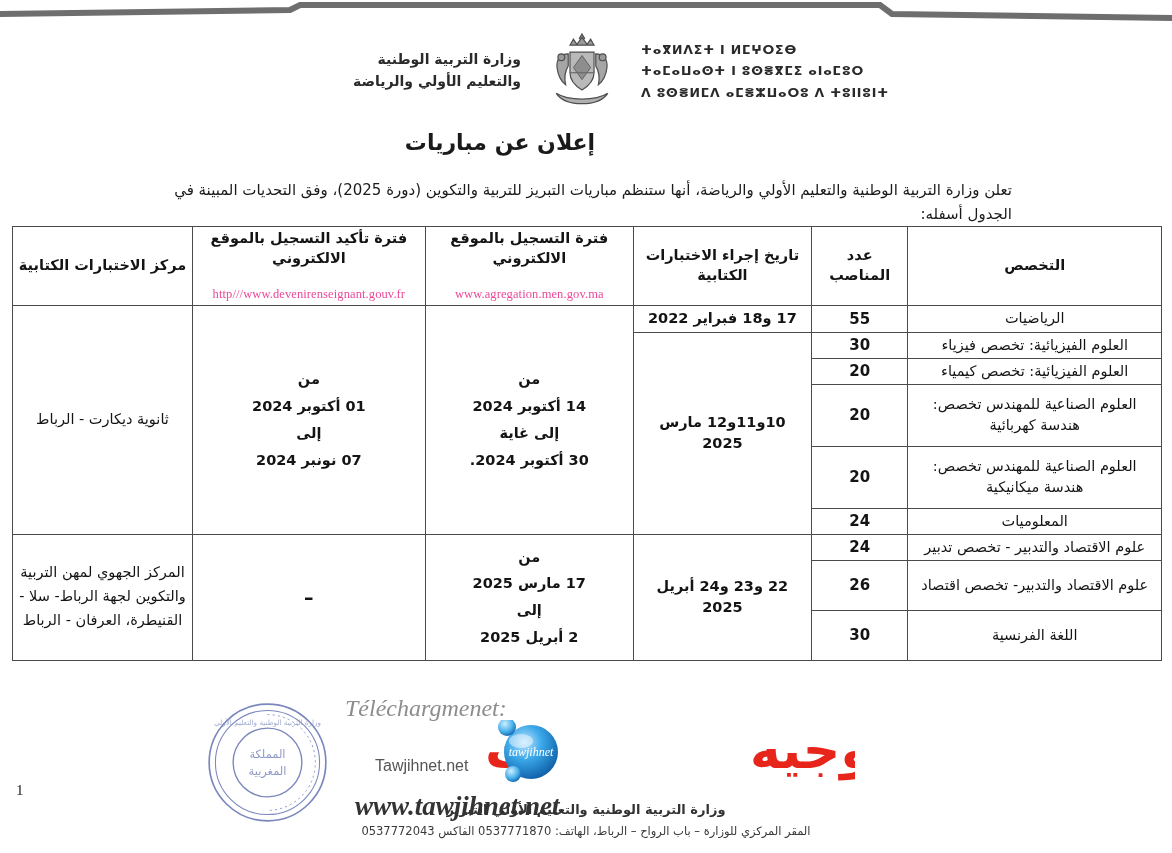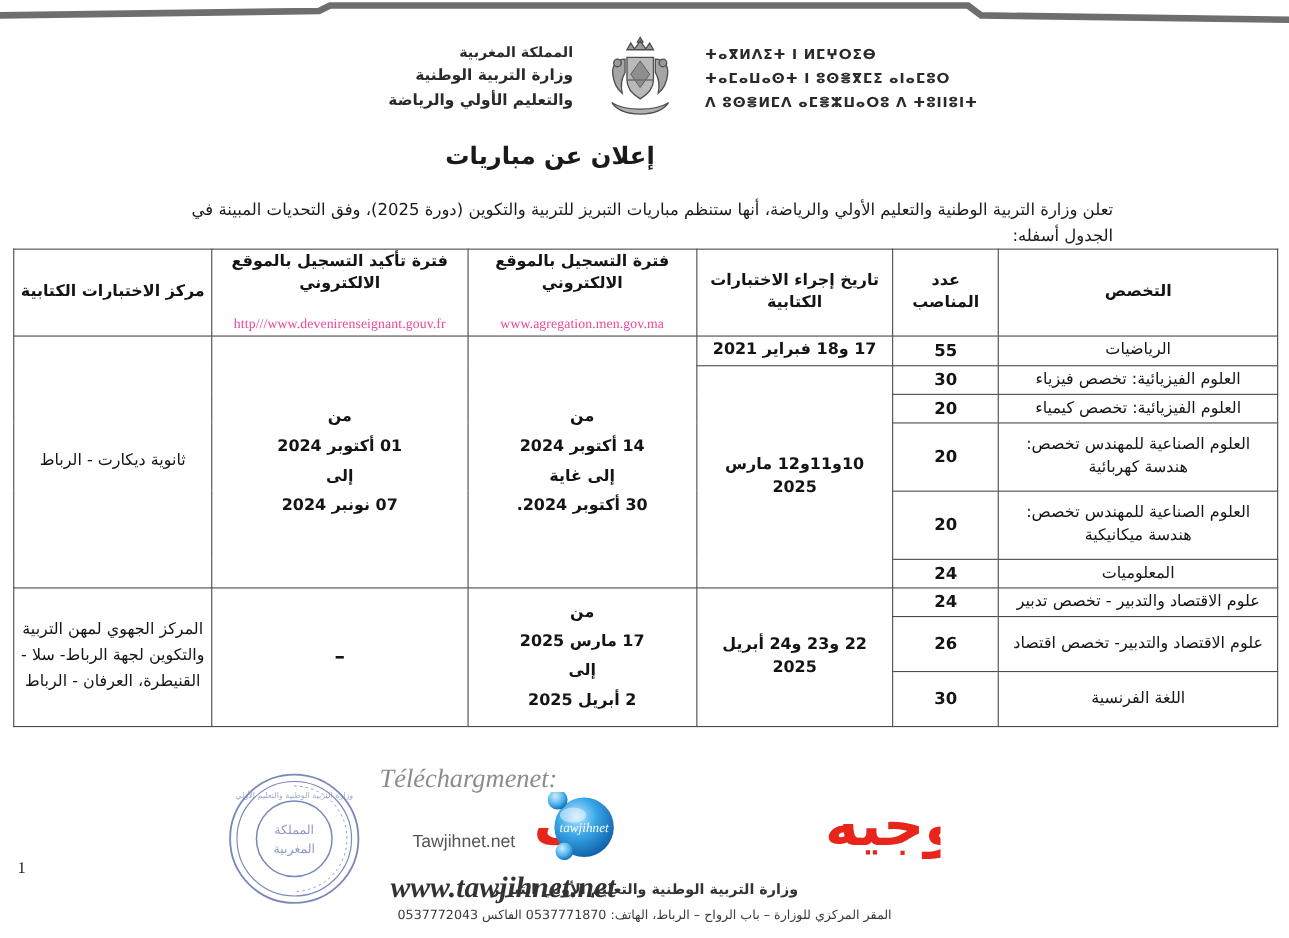--- a/index.html
+++ b/index.html
@@ -180,21 +180,20 @@
         <path d="M34 30 c-10 0 -14 8 -13 16 c1 9 5 16 10 20 c-2 -9 0 -17 3 -22 z" fill="#a5a5a5"></path>
         <path d="M66 30 c10 0 14 8 13 16 c-1 9 -5 16 -10 20 c2 -9 0 -17 -3 -22 z" fill="#a5a5a5"></path>
         <circle cx="26" cy="34" r="4" fill="#999"></circle>
         <circle cx="74" cy="34" r="4" fill="#999"></circle>
 
         <path d="M20 76 c14 9 46 9 60 0 c-6 9 -16 12 -30 12 c-14 0 -24 -3 -30 -12 z" fill="#b0b0b0"></path>
       </g>
     </svg>
 
     <div class="lh-col lh-ar">
-      <div class="l1">المملكة المغربية</div>
       <div class="l2">وزارة التربية الوطنية</div>
       <div class="l3">والتعليم الأولي والرياضة</div>
     </div>
   </div>
 
   <div class="doc-title">إعلان عن مباريات</div>
 
   <div class="intro">تعلن وزارة التربية الوطنية والتعليم الأولي والرياضة، أنها ستنظم مباريات التبريز للتربية والتكوين (دورة 2025)، وفق التحديات المبينة في الجدول أسفله:</div>
 
   <table class="main">
@@ -212,21 +211,21 @@
           <span class="url">http///www.devenirenseignant.gouv.fr</span>
         </th>
         <th class="c-center">مركز الاختبارات الكتابية</th>
       </tr>
     </thead>
     <tbody>
 
       <tr>
         <td class="spec">الرياضيات</td>
         <td class="posts">55</td>
-        <td class="exdate" rowspan="1">17 و18 فبراير 2021</td>
+        <td class="exdate" rowspan="1">17 و18 فبراير 2022</td>
         <td class="period" rowspan="6" style="white-space:pre-line">من
 14 أكتوبر 2024
 إلى غاية
 30 أكتوبر 2024.</td>
         <td class="period" rowspan="6" style="white-space:pre-line">من
 01 أكتوبر 2024
 إلى
 07 نونبر 2024</td>
         <td class="center" rowspan="6">ثانوية ديكارت - الرباط</td>
       </tr>

